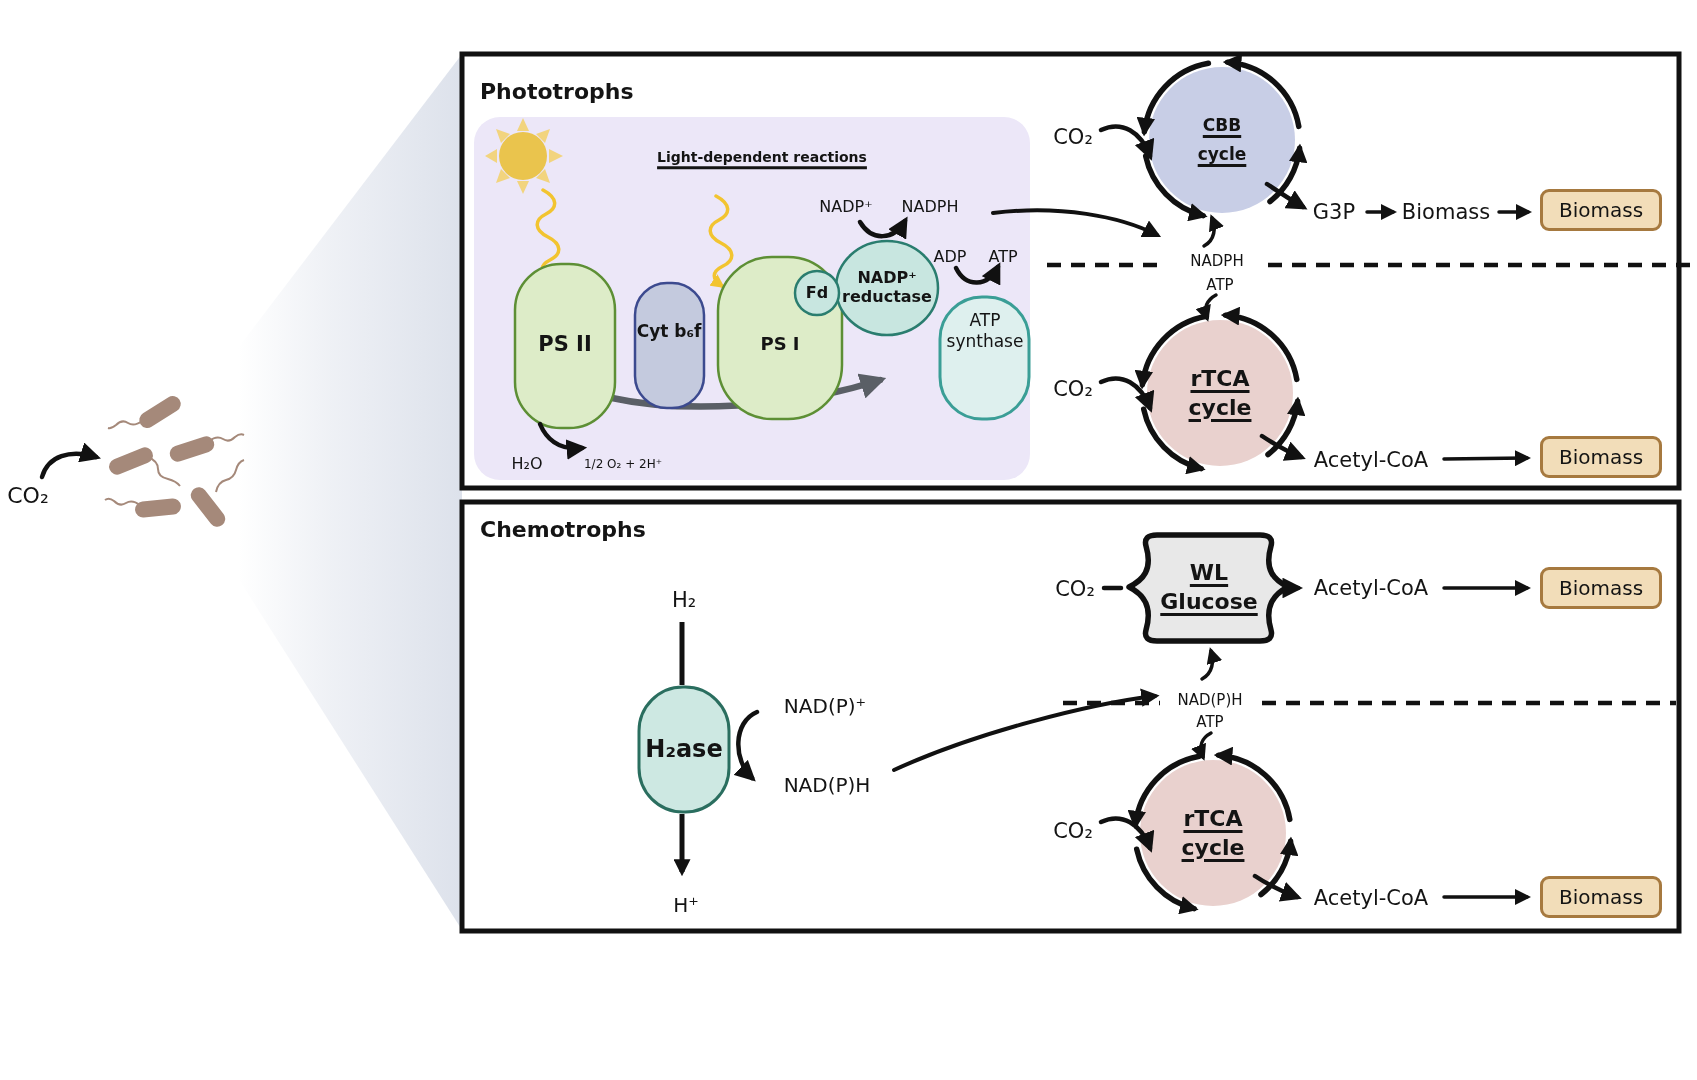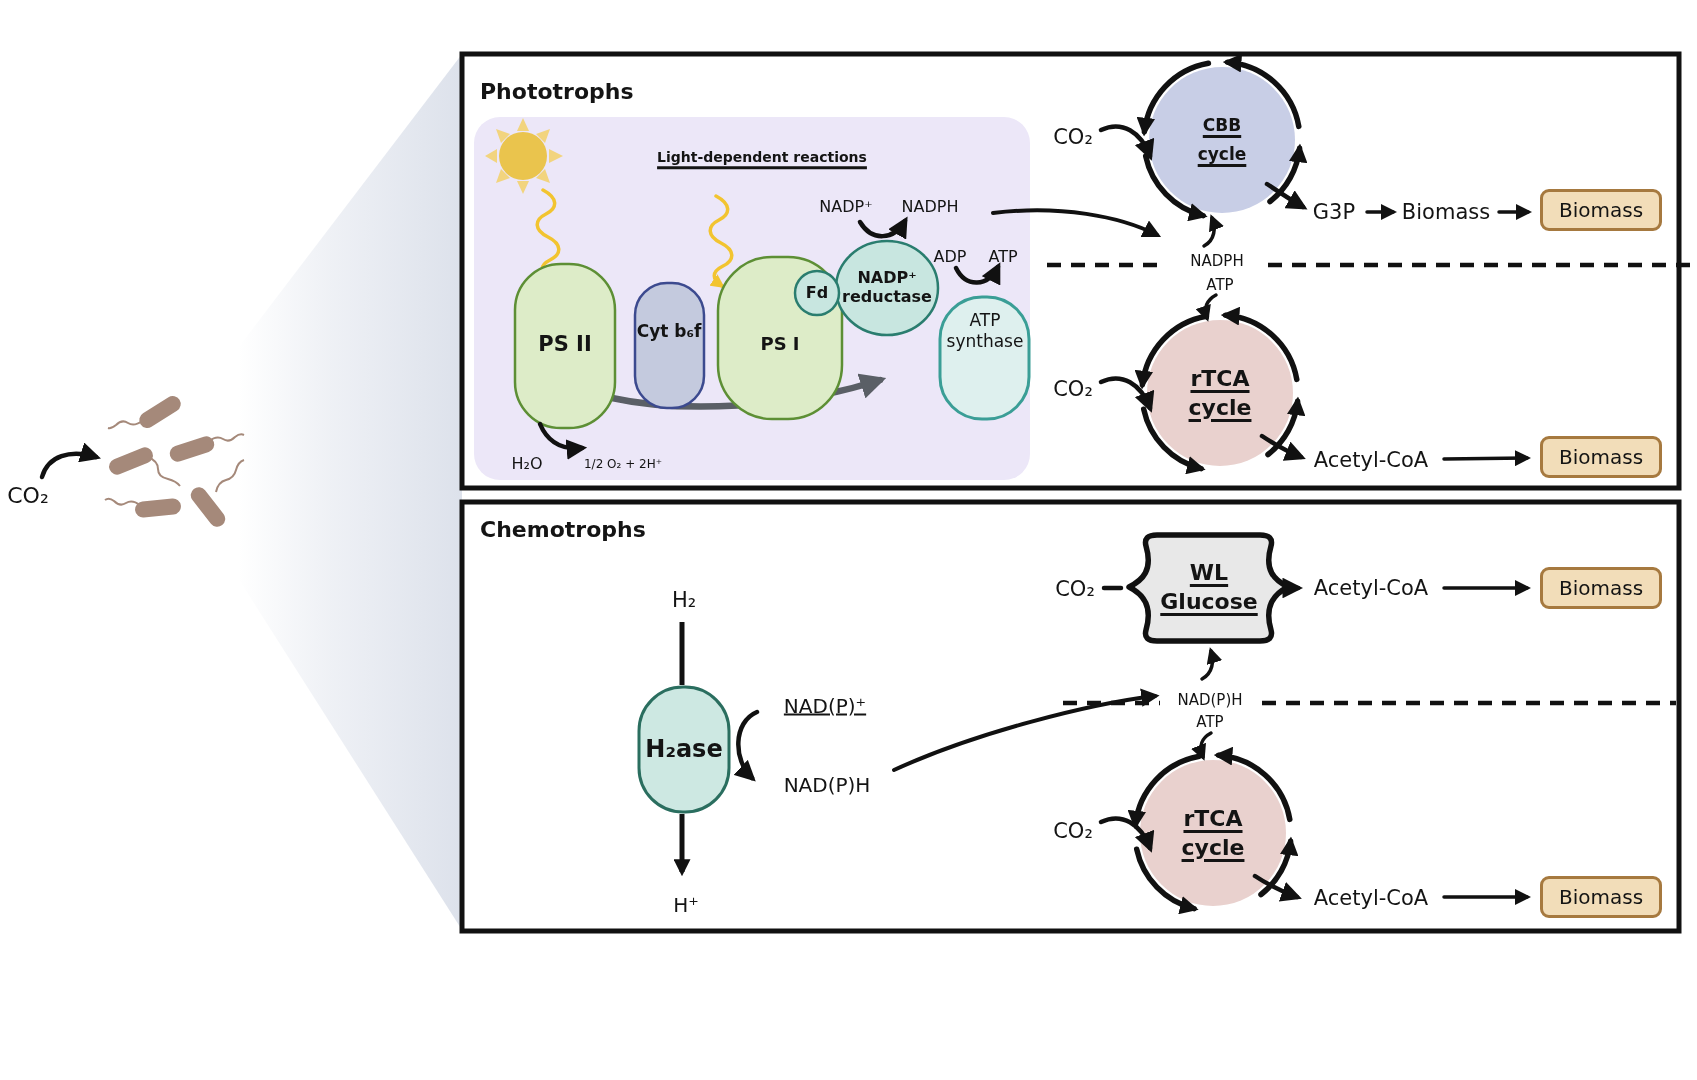--- a/index.html
+++ b/index.html
@@ -200,21 +200,21 @@
 <div class="lbl" style="left:1073px;top:389px;font-size:21px;">CO₂</div>
 <div class="lbl b u" style="left:1220px;top:393px;font-size:22px;line-height:29px;">rTCA
 cycle</div>
 <div class="lbl" style="left:1371px;top:460px;font-size:21px;">Acetyl-CoA</div>
 <div class="biomass" style="left:1540px;top:436px;">Biomass</div>
 
 <div class="lbl anchor b" style="left:480px;top:516px;font-size:22px;">Chemotrophs</div>
 
 <div class="lbl" style="left:684px;top:600px;font-size:21px;">H₂</div>
 <div class="lbl b" style="left:684px;top:749px;font-size:24px;">H₂ase</div>
-<div class="lbl" style="left:825px;top:706px;font-size:20px;text-decoration:underline;">NAD(P)⁺</div>
+<div class="lbl" style="left:825px;top:706px;font-size:20px;">NAD(P)⁺</div>
 <div class="lbl" style="left:827px;top:785px;font-size:20px;">NAD(P)H</div>
 <div class="lbl" style="left:686px;top:905px;font-size:20px;">H⁺</div>
 
 <div class="lbl" style="left:1075px;top:589px;font-size:21px;">CO₂</div>
 <div class="lbl b u" style="left:1209px;top:587px;font-size:22px;line-height:29px;">WL
 Glucose</div>
 <div class="lbl" style="left:1371px;top:588px;font-size:21px;">Acetyl-CoA</div>
 <div class="biomass" style="left:1540px;top:567px;">Biomass</div>
 
 <div class="lbl" style="left:1210px;top:700px;font-size:15px;">NAD(P)H</div>

